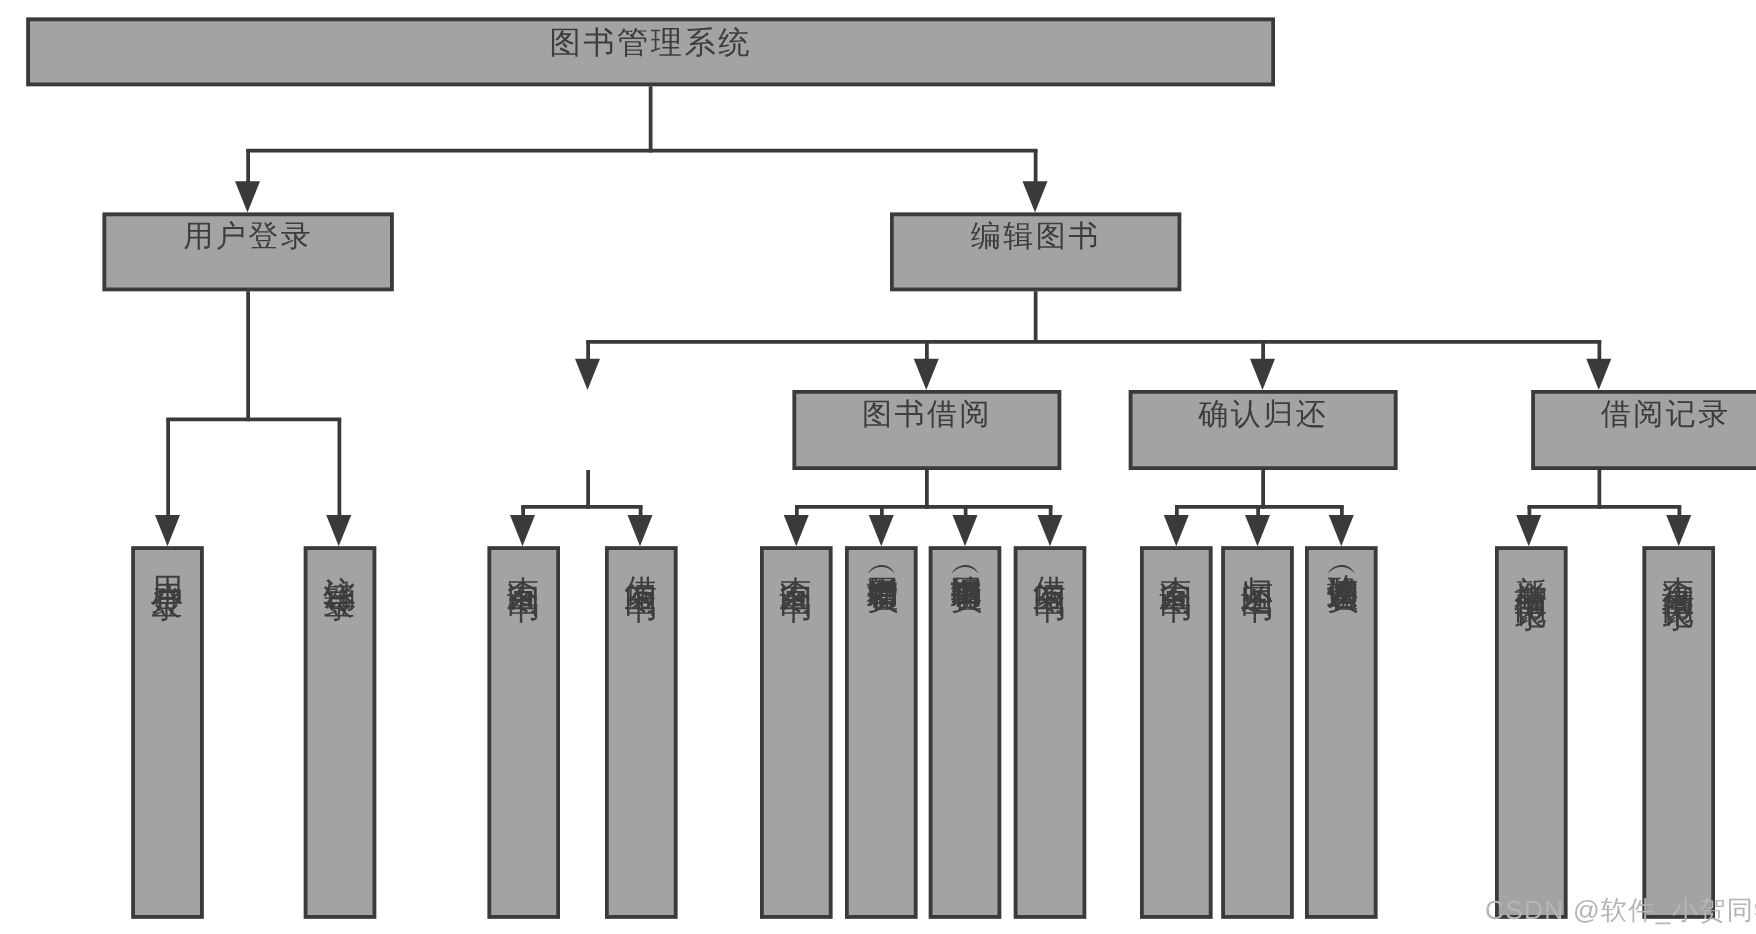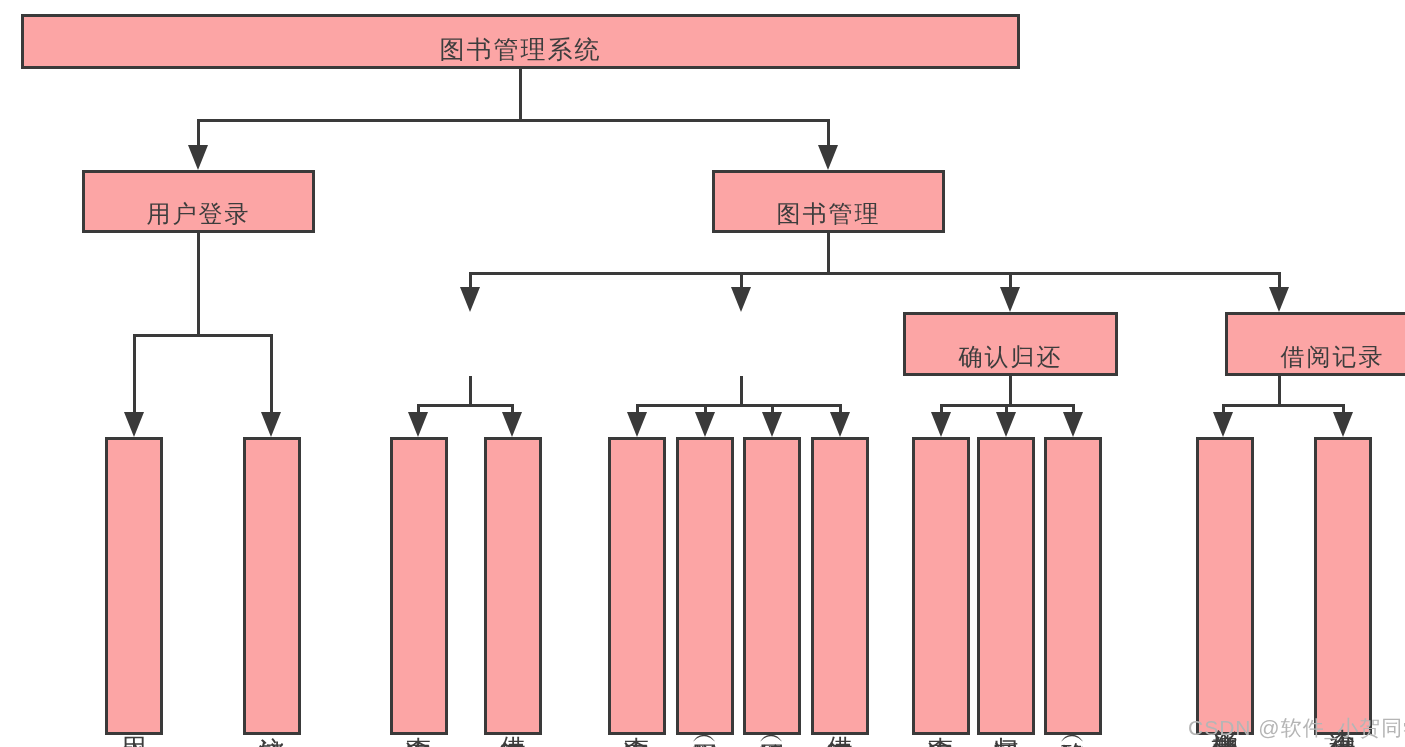--- a/index.html
+++ b/index.html
@@ -2,22 +2,22 @@
 <html><head>
 <meta charset="utf-8">
 <title>图书管理系统</title>
 <style>
   html,body{margin:0;padding:0;background:#ffffff;}
   .canvas{
     position:relative;width:1405px;height:747px;background:#ffffff;
     font-family:"Liberation Sans","DejaVu Sans",sans-serif;overflow:hidden;
   }
   .node{
-    position:absolute;box-sizing:border-box;border:3px solid #3a3a3a;background:#fca5a5;
-    display:flex;align-items:flex-end;justify-content:center;color:#3d3d3d;
+    position:absolute;box-sizing:border-box;border:3px solid #3a3a3a;background:#a3a3a3;
+    display:flex;align-items:flex-start;justify-content:center;color:#3d3d3d;
   }
   .h-label{font-size:24px;letter-spacing:2px;white-space:nowrap;}
   .root-label{font-size:25px;letter-spacing:2px;white-space:nowrap;}
   .leaf .v-label{
     writing-mode:vertical-rl;text-orientation:mixed;
     font-size:26px;letter-spacing:4px;line-height:1;white-space:nowrap;
   }
   .vline{position:absolute;width:3px;background:#3a3a3a;}
   .hline{position:absolute;height:3px;background:#3a3a3a;}
   .arrow{
@@ -43,41 +43,44 @@
   <div class="hline" style="left:197px;top:119px;width:633px;"></div>
   <div class="vline" style="left:197px;top:120px;height:27px;"></div>
   <div class="arrow" style="left:188px;top:145px;"></div>
   <div class="vline" style="left:827px;top:120px;height:27px;"></div>
   <div class="arrow" style="left:818px;top:145px;"></div>
 
   <div class="node" style="left:82px;top:170px;width:233px;height:63px;">
     <span class="h-label">用户登录</span>
   </div>
   <div class="node" style="left:712px;top:170px;width:233px;height:63px;">
-    <span class="h-label">图书管理</span>
+    <span class="h-label">编辑图书</span>
   </div>
 
   <div class="vline" style="left:197px;top:233px;height:104px;"></div>
   <div class="hline" style="left:133px;top:334px;width:140px;"></div>
   <div class="vline" style="left:133px;top:335px;height:79px;"></div>
   <div class="arrow" style="left:124px;top:412px;"></div>
   <div class="vline" style="left:270px;top:335px;height:79px;"></div>
   <div class="arrow" style="left:261px;top:412px;"></div>
 
   <div class="vline" style="left:827px;top:233px;height:41px;"></div>
   <div class="hline" style="left:469px;top:272px;width:812px;"></div>
   <div class="vline" style="left:469px;top:273px;height:16px;"></div>
   <div class="arrow" style="left:460px;top:287px;"></div>
   <div class="vline" style="left:740px;top:273px;height:16px;"></div>
   <div class="arrow" style="left:731px;top:287px;"></div>
   <div class="vline" style="left:1009px;top:273px;height:16px;"></div>
   <div class="arrow" style="left:1000px;top:287px;"></div>
   <div class="vline" style="left:1278px;top:273px;height:16px;"></div>
   <div class="arrow" style="left:1269px;top:287px;"></div>
 
+  <div class="node" style="left:634px;top:312px;width:215px;height:64px;">
+    <span class="h-label">图书借阅</span>
+  </div>
   <div class="node" style="left:903px;top:312px;width:215px;height:64px;">
     <span class="h-label">确认归还</span>
   </div>
   <div class="node" style="left:1225px;top:312px;width:215px;height:64px;">
     <span class="h-label">借阅记录</span>
   </div>
 
   <div class="vline" style="left:469px;top:376px;height:31px;"></div>
   <div class="hline" style="left:417px;top:404px;width:97px;"></div>
   <div class="vline" style="left:417px;top:405px;height:9px;"></div>

